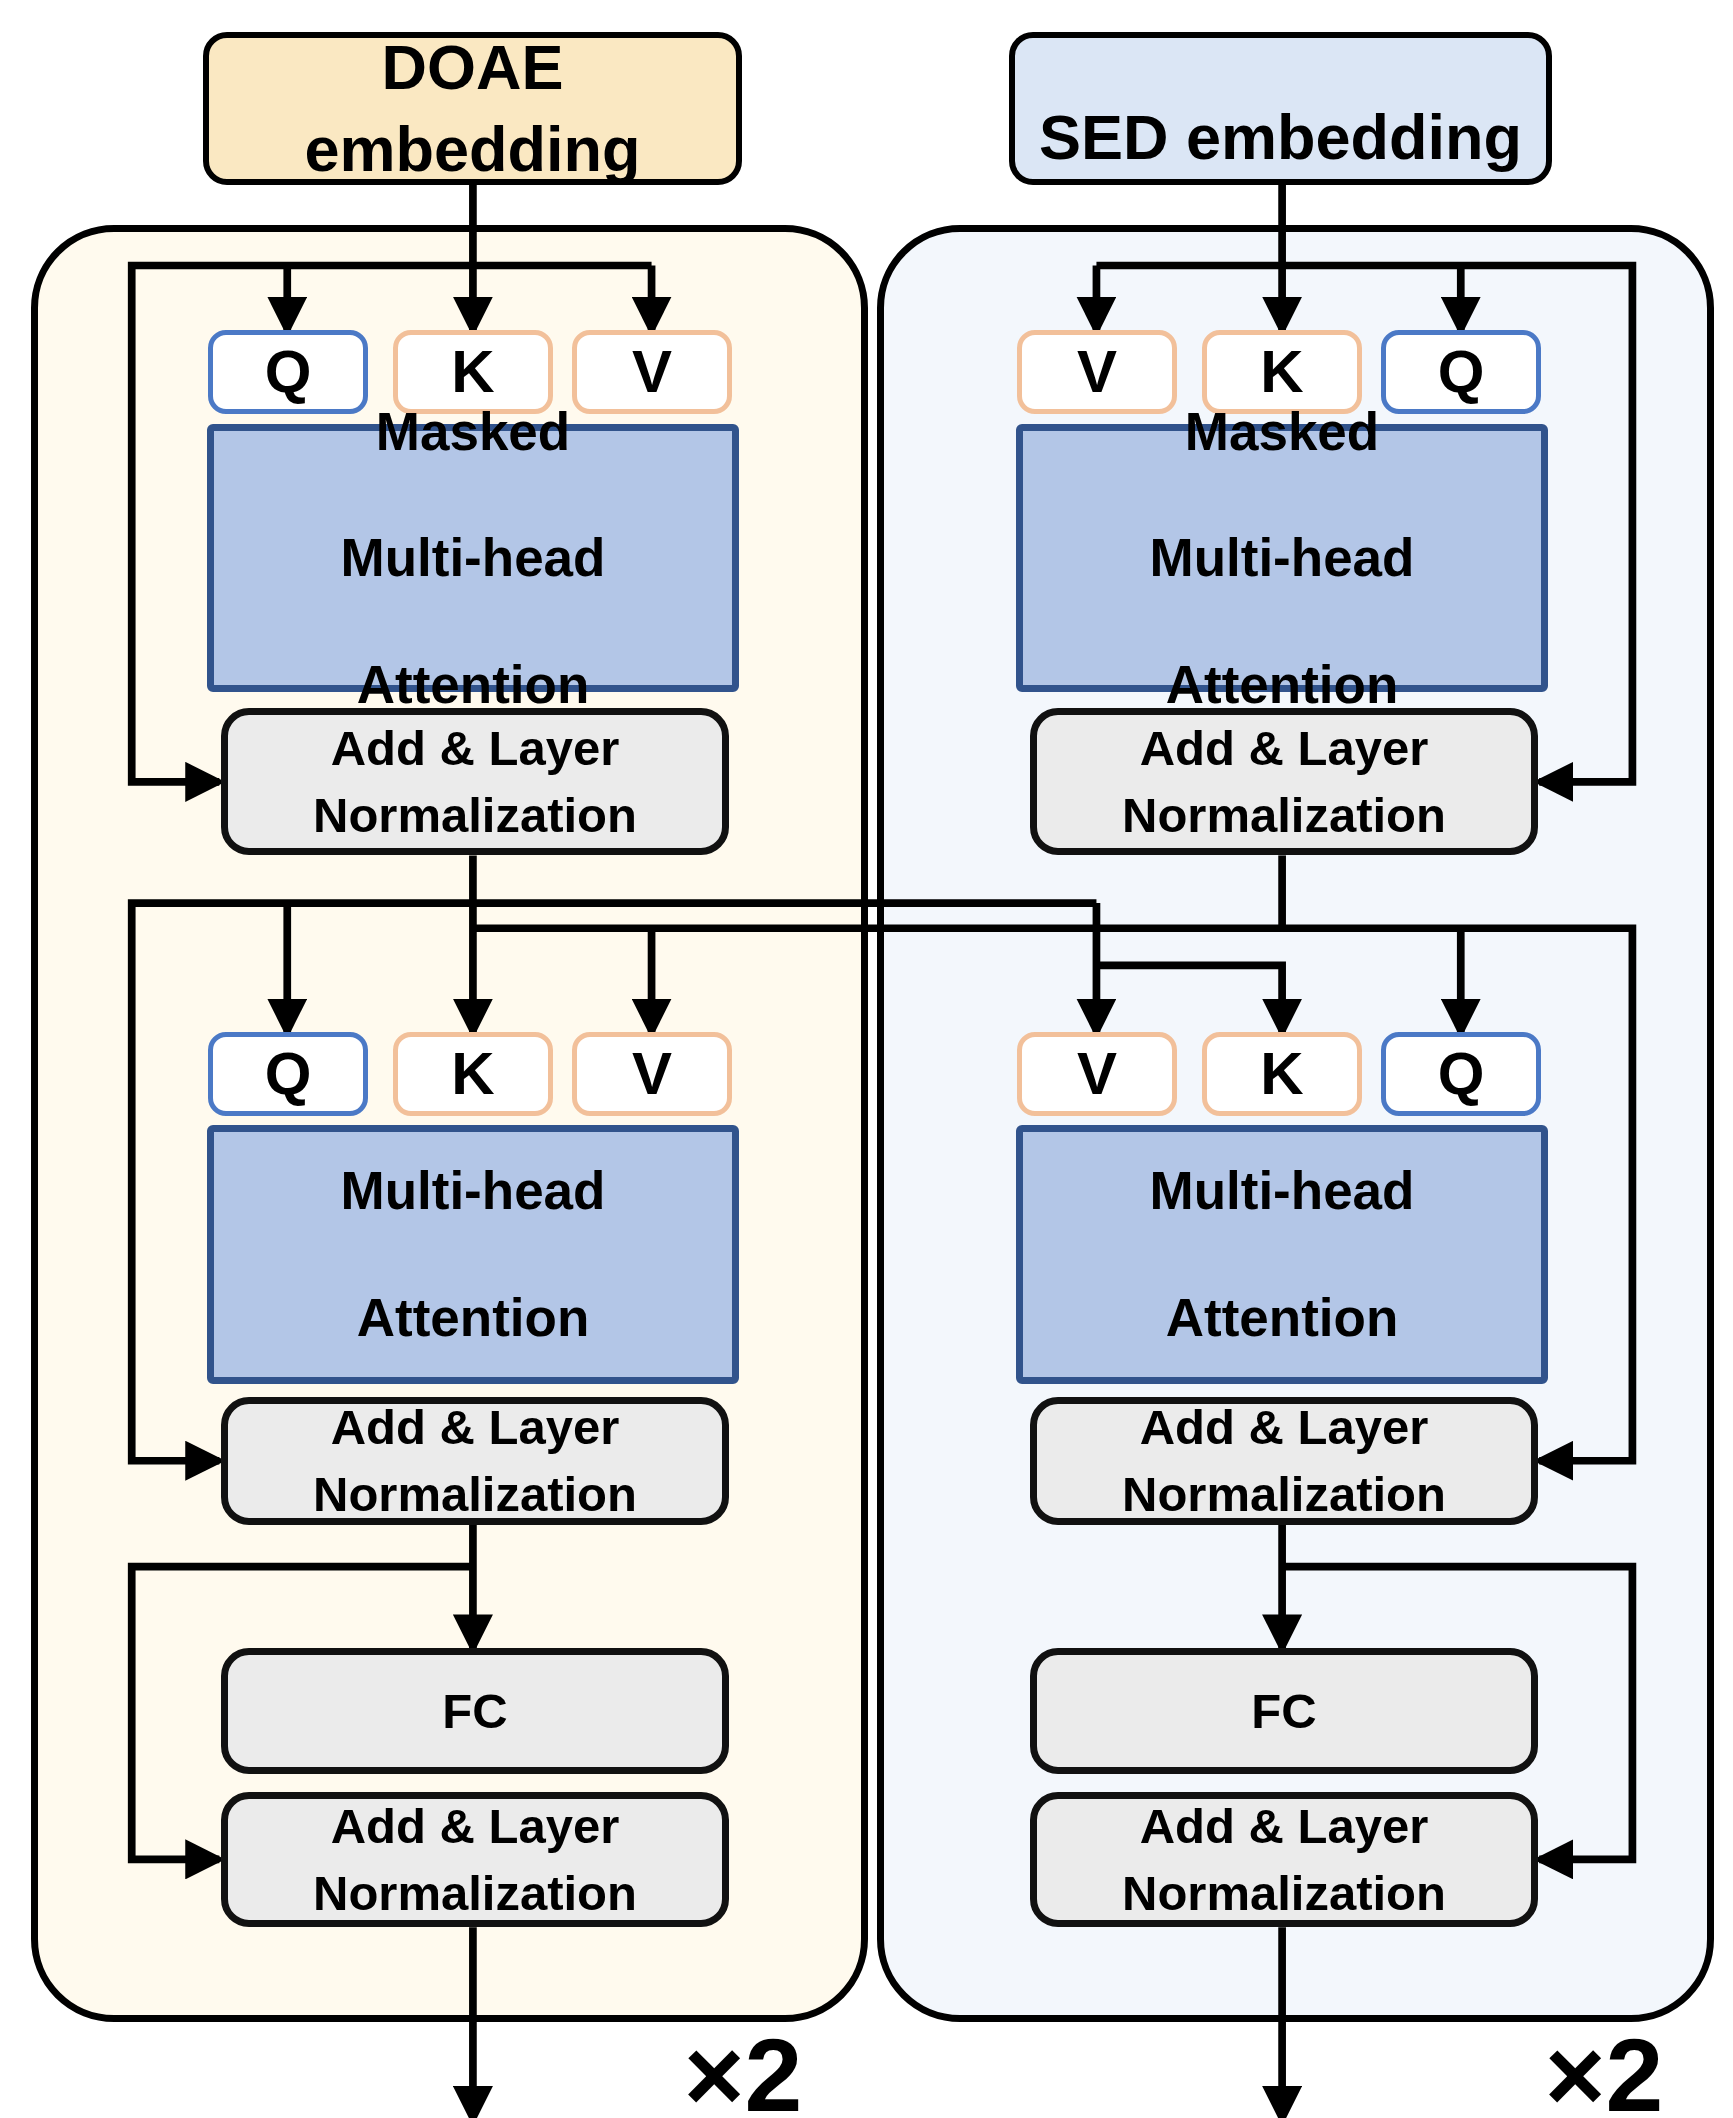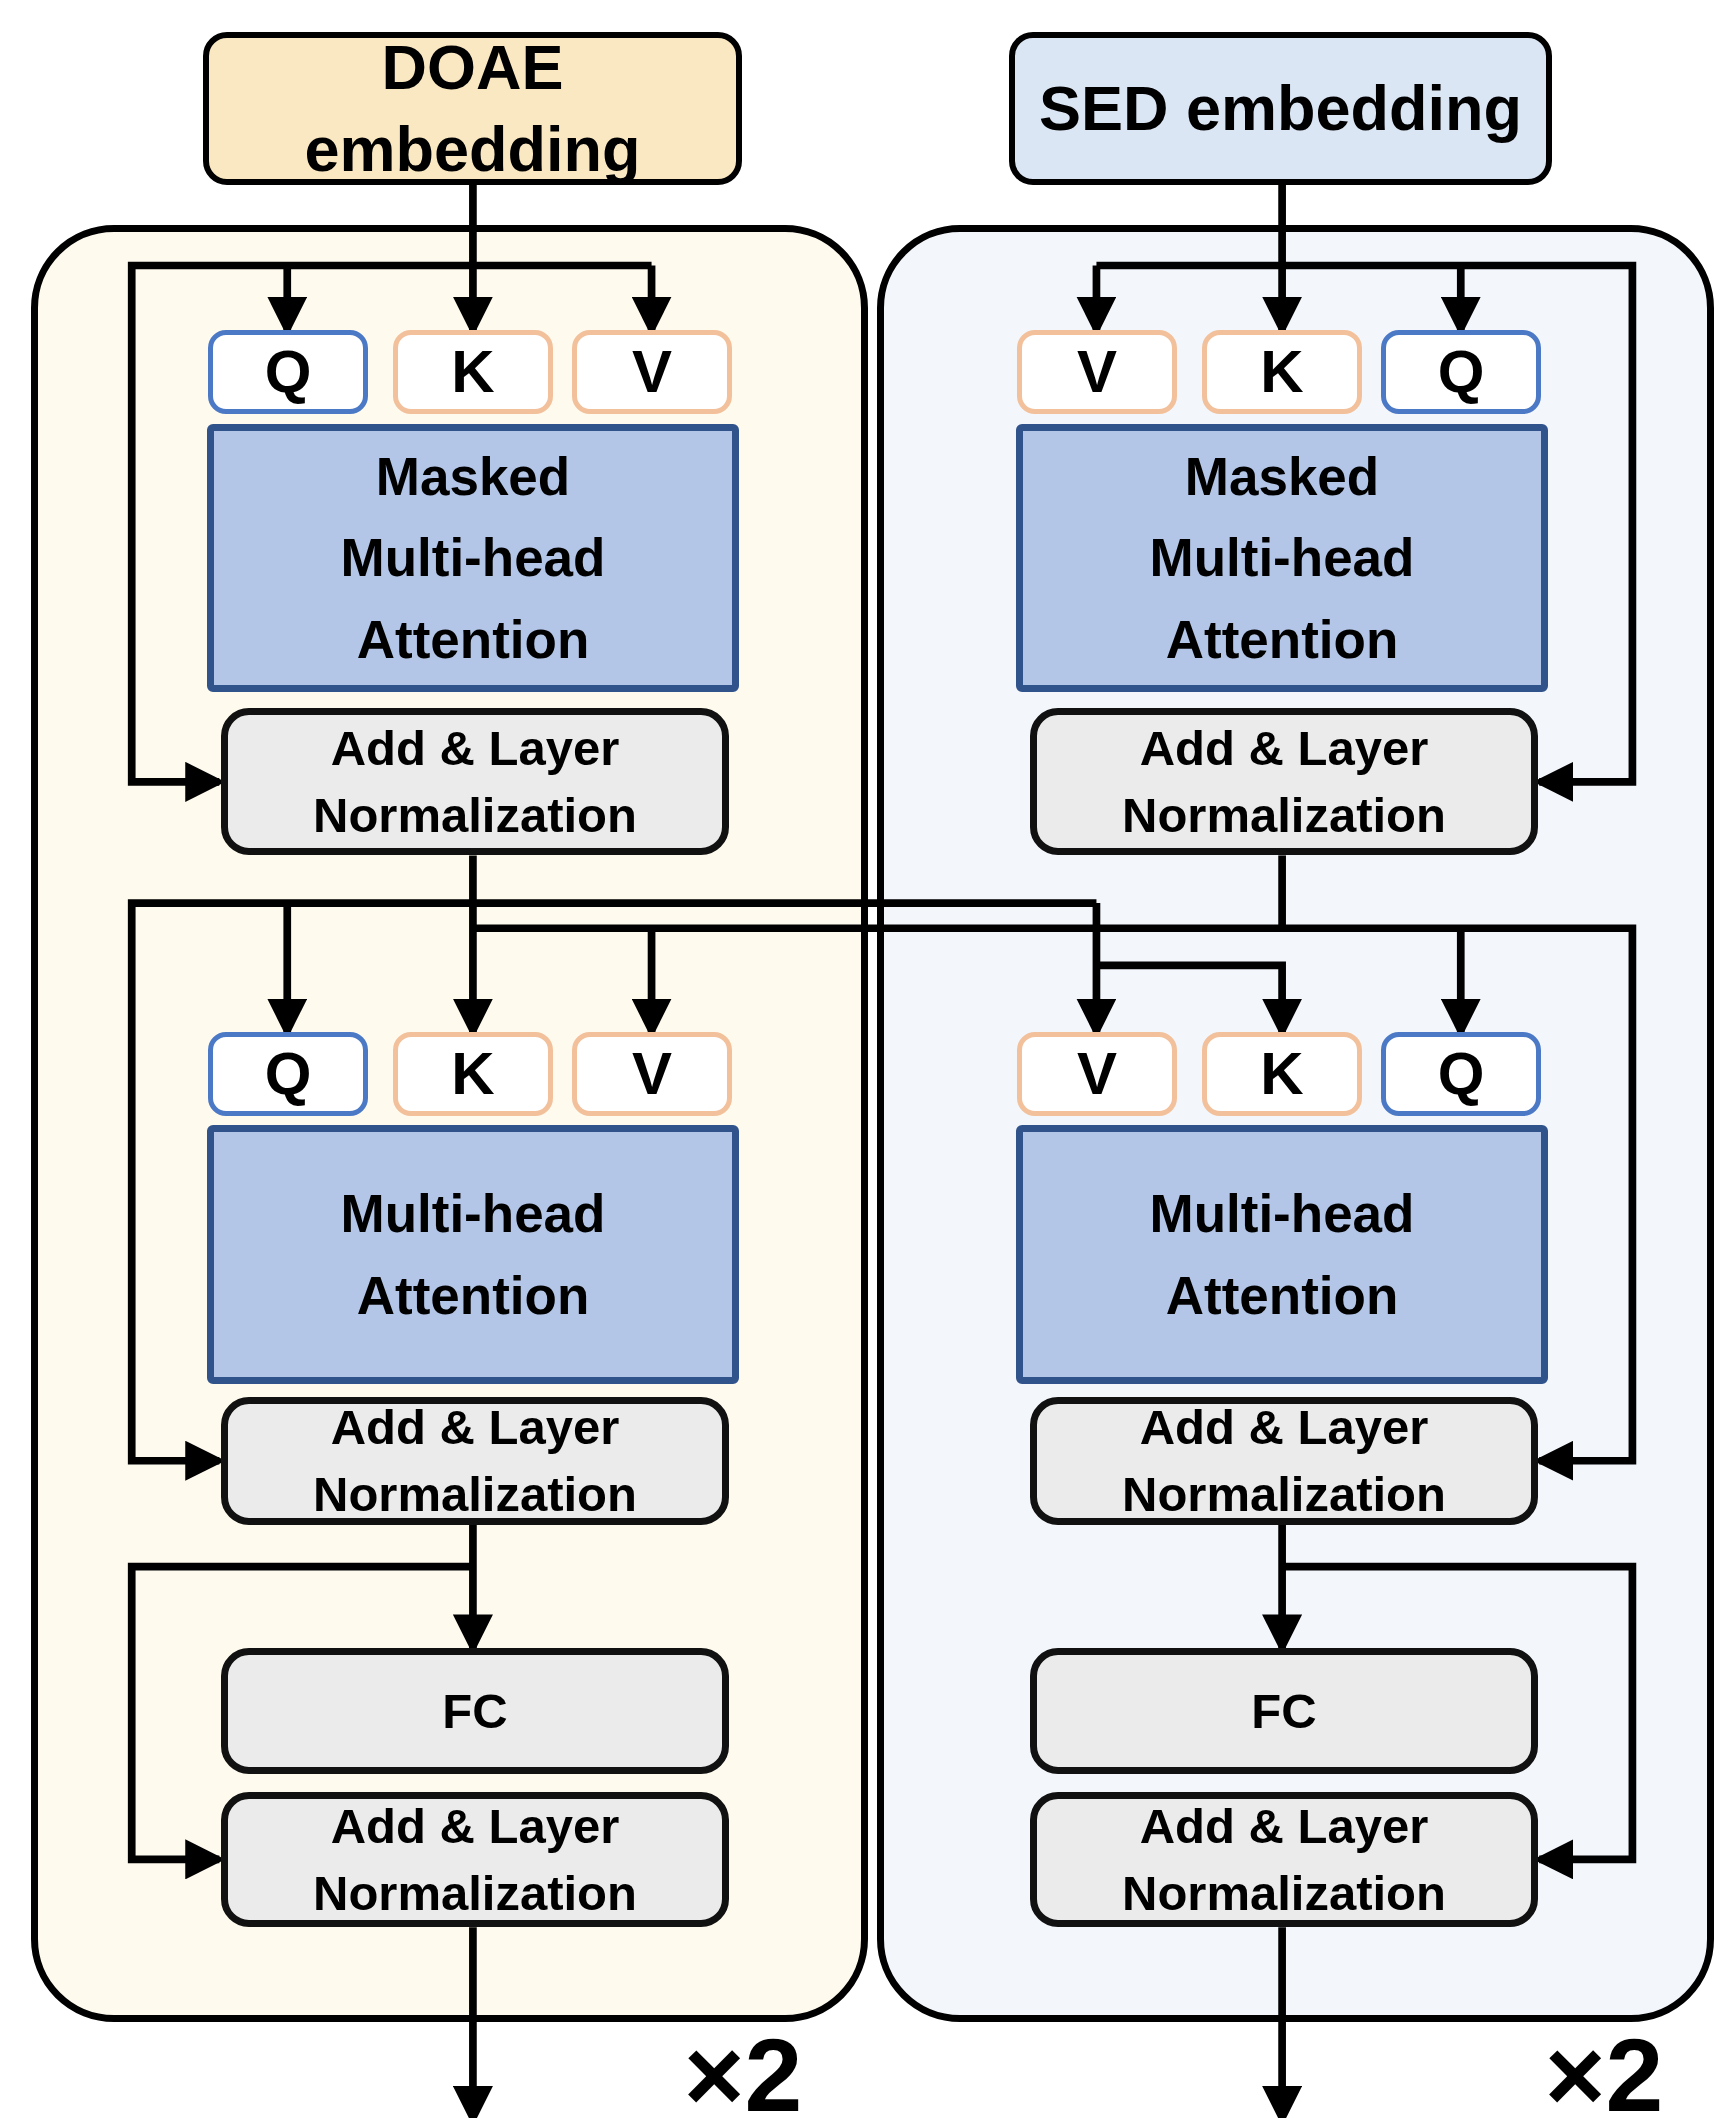--- a/index.html
+++ b/index.html
@@ -32,21 +32,21 @@
   .embed.doae{background:var(--doae-fill);}
   .embed.sed{background:var(--sed-fill);}
   .qkv{
     background:#ffffff;border-radius:18px;font-size:60px;
   }
   .qkv.orange{border:5.6px solid var(--orange-accent);}
   .qkv.blue{border:5.6px solid var(--blue-accent);}
   .attn{
     background:var(--attention-fill);
     border:7px solid var(--attention-stroke);
-    border-radius:6px;font-size:53px;line-height:1.54;
+    border-radius:6px;font-size:53px;line-height:1.54;gap:45px;
   }
   .gray{
     background:var(--gray-fill);
     border:7px solid var(--box-stroke);
     border-radius:28px;font-size:49px;line-height:1.36;
   }
   .repeat{
     font-size:104px;font-weight:700;color:#000;z-index:3;
     display:flex;align-items:center;justify-content:center;
   }
@@ -110,21 +110,21 @@
         <path d="M1830 2150 V2327" marker-end="url(#ah)"></path>
         <path d="M1830 2210 H2330 V2628 H2197" marker-end="url(#ah)"></path>
         <path d="M1830 2725 V3000" marker-end="url(#ah)"></path>
       </g>
     </g>
   </svg>
 
   <div class="abs box embed doae" style="left:203px;top:14px;width:539px;height:153px;">
     <span>DOAE embedding</span>
   </div>
-  <div class="abs box embed sed" style="left:1009px;top:14px;width:543px;height:153px;">
+  <div class="abs box embed sed" style="left:1009px;top:14px;width:543px;height:153px;justify-content:flex-end;">
     <span>SED embedding</span>
   </div>
 
   <div class="abs box qkv blue" style="left:208px;top:312px;width:160px;height:84px;">
       <span>Q</span>
     </div>
   <div class="abs box qkv orange" style="left:393px;top:312px;width:160px;height:84px;">
       <span>K</span>
     </div>
   <div class="abs box qkv orange" style="left:572px;top:312px;width:160px;height:84px;">

